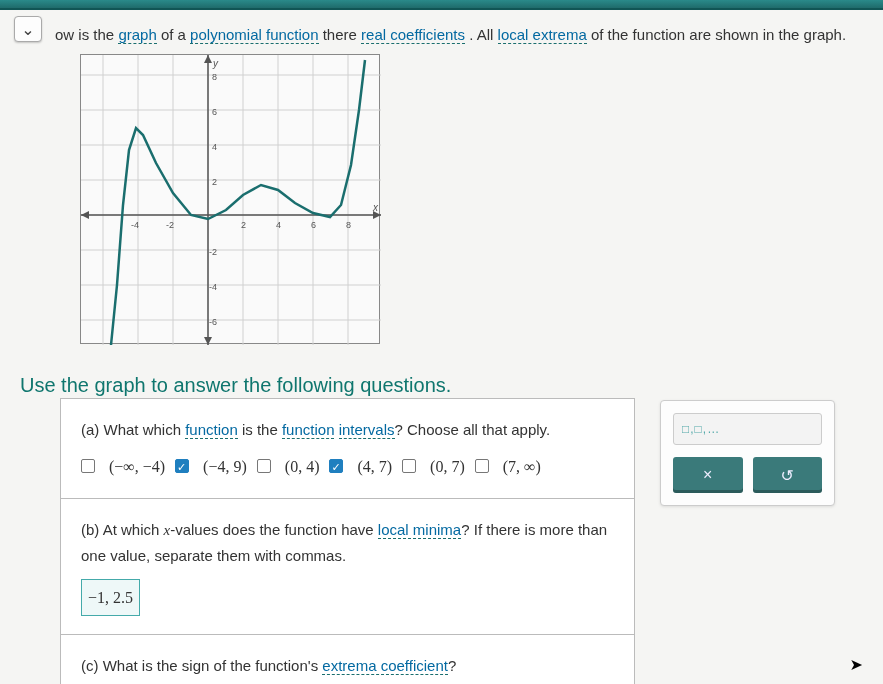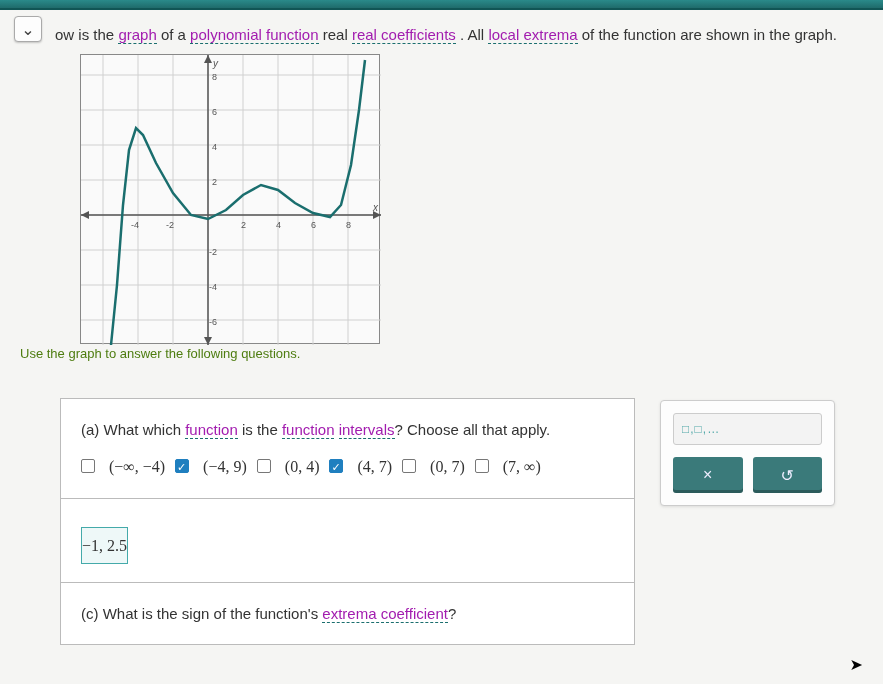--- a/index.html
+++ b/index.html
@@ -27,32 +27,32 @@
     display: flex; align-items: center; justify-content: center;
     font-size: 16px; color: #444;
     box-shadow: 0 1px 2px rgba(0,0,0,0.2);
   }
   .question-text {
     position: absolute;
     top: 24px; left: 55px; right: 10px;
     font-size: 15px; color: #333;
     line-height: 1.4;
   }
-  .term { color: #a21caf; border-bottom: 1px dashed #1a6e6e; cursor: help;}
+  .term { color: #0369a1; border-bottom: 1px dashed #1a6e6e; cursor: help;}
   .graph-frame {
     position: absolute;
     top: 54px; left: 80px;
     width: 300px; height: 290px;
     border: 1px solid #888;
     background: #fafafa;
   }
   .instr {
     position: absolute;
-    top: 346px; left: 20px;
-    font-size: 13px; color: #4d7c0f;
+    top: 374px; left: 20px;
+    font-size: 20px; color: #0f766e;
   }
   .answer-area {
     position: absolute;
     top: 398px; left: 60px;
     width: 575px;
     border: 1px solid #bbb;
     background: #fff;
   }
   .section { border-bottom: 1px solid #bbb; padding: 18px 20px 18px 20px; font-size: 15px; line-height:1.7;}
   .section:last-child { border-bottom: none; }
@@ -63,21 +63,21 @@
     background:#fff; vertical-align:middle; margin-right:4px;
     position:relative;
   }
   .cb.checked { background:#1f7fbf; border-color:#1f7fbf;}
   .cb.checked::after{
     content:'✓'; color:#fff; font-size:11px; position:absolute;
     top:-2px; left:1px;
   }
   .opt-label { font-family: "Times New Roman", serif; font-size:16px;}
   .input-box {
-    display:inline-block; margin-top:10px; padding:4px 0;
+    display:inline-block; margin-top:10px; padding:4px 6px;
     border:1px solid #4aa; background:#eef8f8;
     font-family: "Times New Roman", serif; font-size:16px;
   }
   .side-panel {
     position:absolute; top:400px; left:660px;
     width:175px; border:1px solid #ccc; border-radius:4px;
     background:#fdfdfd; padding:12px;
     box-shadow: 0 1px 3px rgba(0,0,0,0.1);
   }
   .toolbar-top {
@@ -104,21 +104,21 @@
 
 <div class="chevron-box">
   <span>⌄</span>
 </div>
 
 <div class="question-text">
   <span>ow is the </span>
   <span class="term">graph</span>
   <span> of a </span>
   <span class="term">polynomial function</span>
-  <span> real </span>
+  <span> there </span>
   <span class="term">real coefficients</span>
   <span>. All </span>
   <span class="term">local extrema</span>
   <span> of the function are shown in the graph.</span>
 </div>
 
 <div class="graph-frame">
   <svg viewBox="0 0 300 290" width="300" height="290">
     <g stroke="#d0d0d0" stroke-width="1">
       <line x1="0" y1="20" x2="300" y2="20"></line>
@@ -182,20 +182,23 @@
       <span class="cb checked"></span>
         <span class="opt-label">(4, 7)</span>
       <span class="cb"></span>
         <span class="opt-label">(0, 7)</span>
       <span class="cb"></span>
         <span class="opt-label">(7, ∞)</span>
     </div>
   </div>
 
   <div class="section">
+    <div>
+      <span>(b) At which </span><i style="font-family:'Times New Roman',serif;">x</i><span>-values does the function have </span><span class="term">local minima</span><span>? If there is more than one value, separate them with commas.</span>
+    </div>
     <span class="input-box">−1, 2.5</span>
   </div>
 
   <div class="section">
     <div>
       <span>(c) What is the sign of the function's </span><span class="term">extrema coefficient</span><span>?</span>
     </div>
 
   </div>
 

